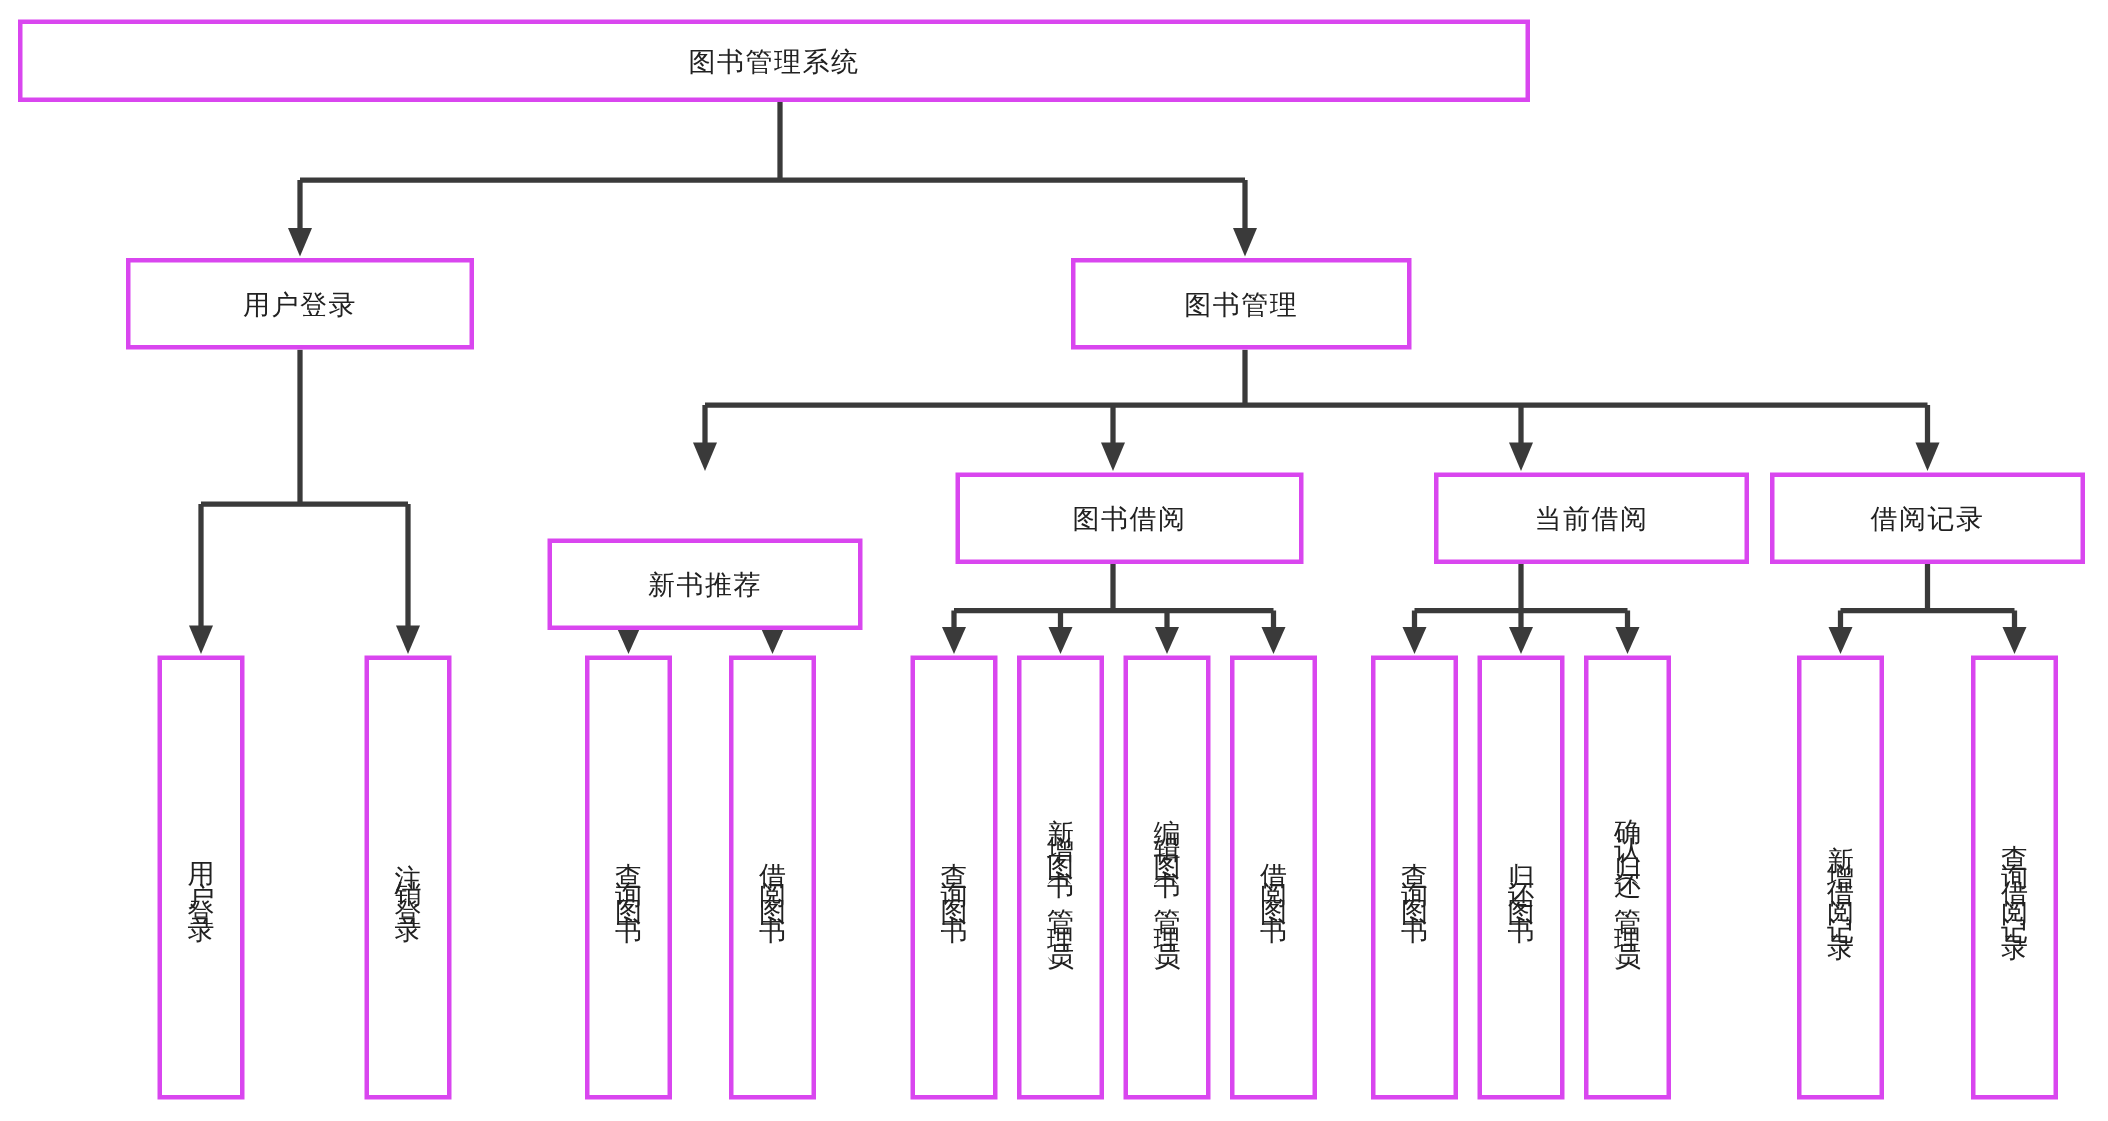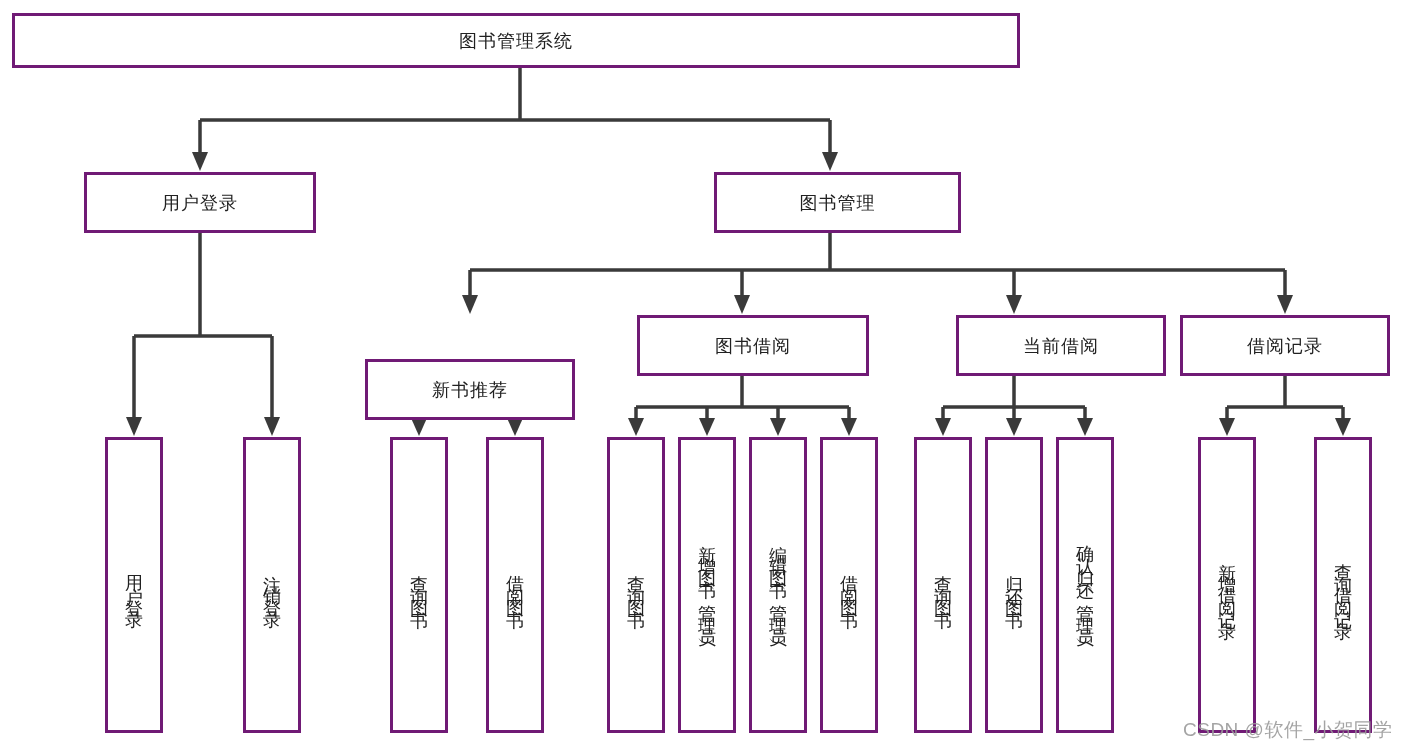--- a/index.html
+++ b/index.html
@@ -9,21 +9,21 @@
     background:#ffffff;
     font-family:"Liberation Sans","DejaVu Sans",sans-serif;
     overflow:hidden;
   }
   .edges{position:absolute;left:0;top:0;width:1405px;height:747px;}
   .edge{stroke:#3a3a3a;stroke-width:3.5;fill:none;}
   .arrow{fill:#3a3a3a;stroke:none;}
   .node{
     position:absolute;
     box-sizing:border-box;
-    border:3px solid #701a75;
+    border:3px solid #d946ef;
     background:#ffffff;
     display:flex;align-items:center;justify-content:center;
     color:#212121;
     font-size:18px;
     letter-spacing:1px;
     white-space:nowrap;
   }
   .leaf span{
     writing-mode:vertical-rl;
     text-orientation:mixed;
@@ -82,21 +82,21 @@
     <polygon class="arrow" points="1335,418 1351,418 1343,436"></polygon>
   </svg>
 
   <div class="node" style="left:12px;top:13px;width:1008px;height:55px;">
     <span>图书管理系统</span>
   </div>
 
   <div class="node" style="left:84px;top:172px;width:232px;height:61px;">
     <span>用户登录</span>
   </div>
-  <div class="node" style="left:714px;top:172px;width:247px;height:61px;">
+  <div class="node" style="left:714px;top:172px;width:227px;height:61px;">
     <span>图书管理</span>
   </div>
 
   <div class="node" style="left:365px;top:315px;width:210px;height:61px;margin-top:44px;">
     <span>新书推荐</span>
   </div>
   <div class="node" style="left:637px;top:315px;width:232px;height:61px;">
     <span>图书借阅</span>
   </div>
   <div class="node" style="left:956px;top:315px;width:210px;height:61px;">
@@ -143,15 +143,14 @@
     <span>确认归还（管理员）</span>
   </div>
 
   <div class="node leaf" style="left:1198px;top:437px;width:58px;height:296px;">
     <span>新增借阅记录</span>
   </div>
   <div class="node leaf" style="left:1314px;top:437px;width:58px;height:296px;">
     <span>查询借阅记录</span>
   </div>
 
-  <div class="watermark">CSDN @软件_小贺同学</div>
 
 </div>
 
 </body></html>

